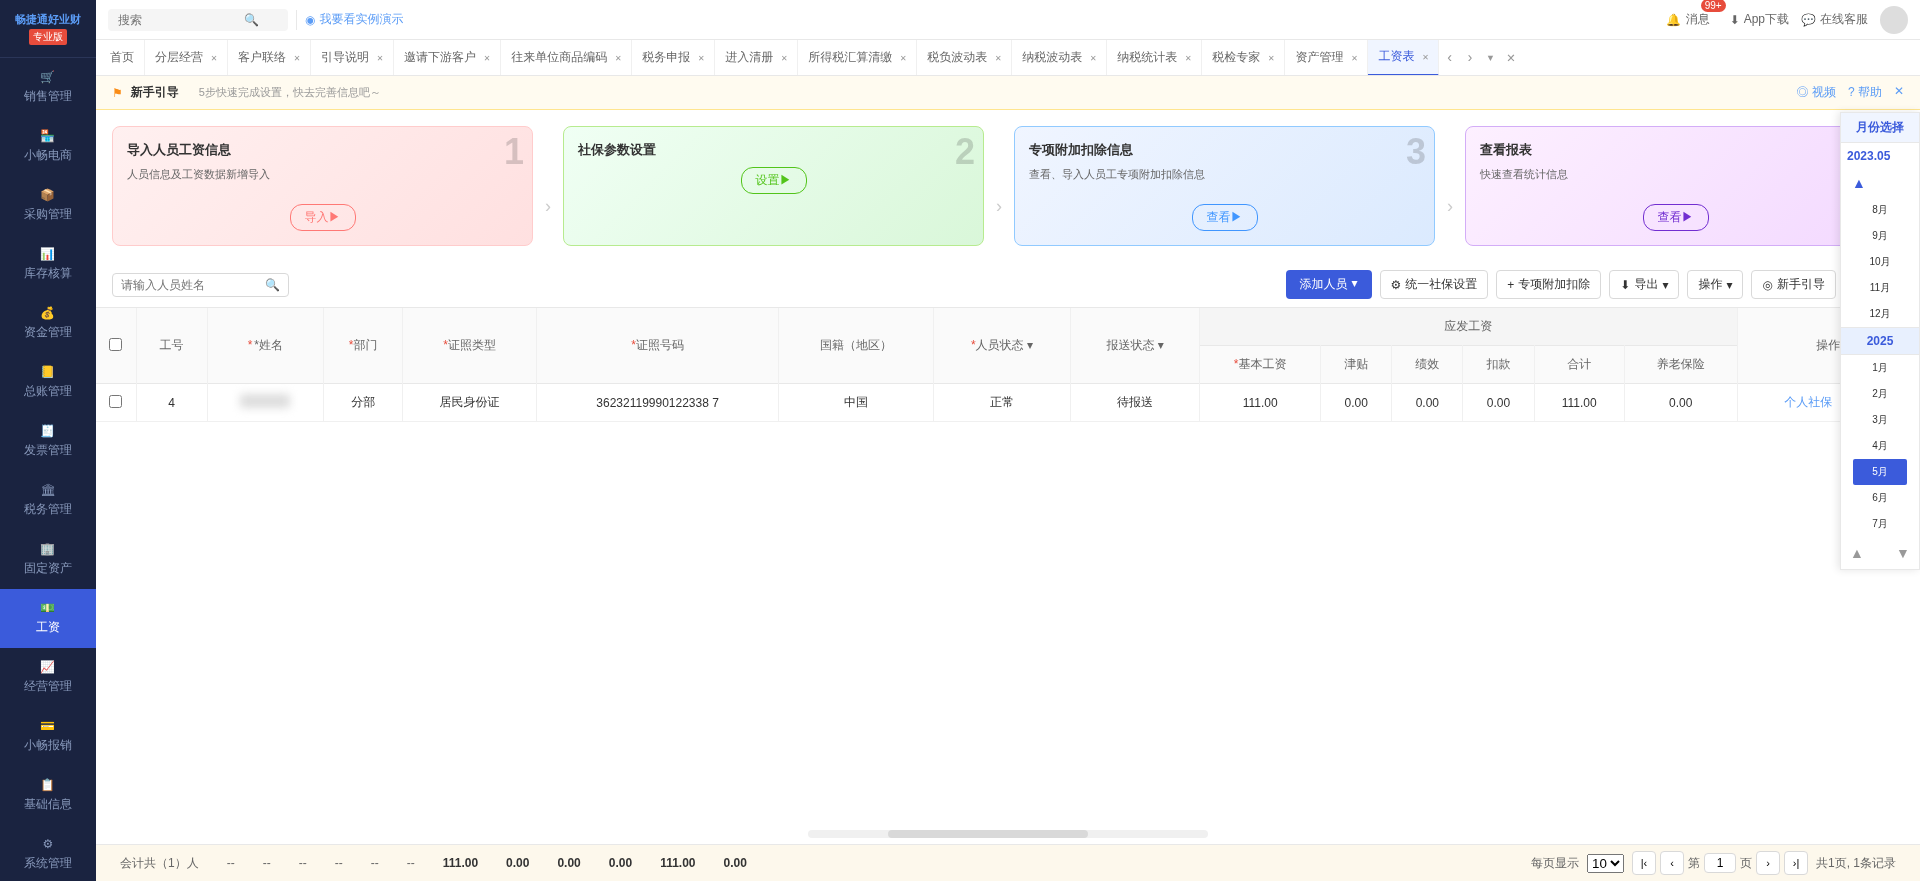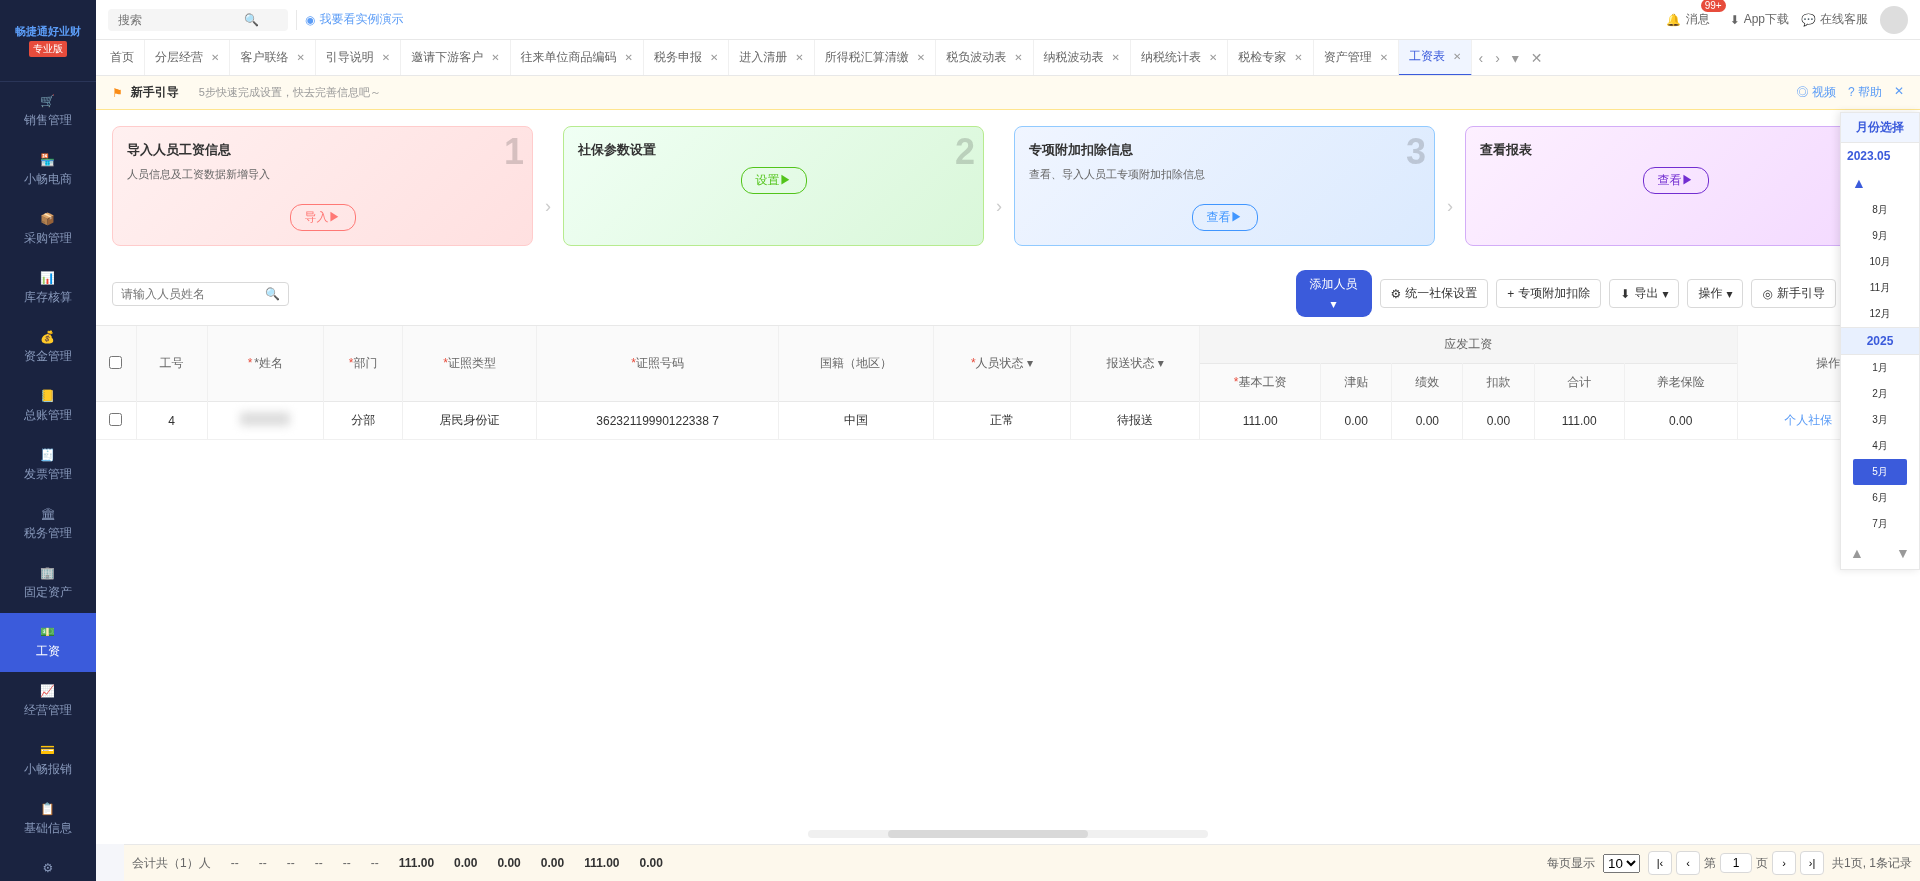--- a/index.html
+++ b/index.html
@@ -1,20 +1,20 @@
 <!DOCTYPE html>
 <html><head>
   <meta charset="utf-8">
   <style>
     * { margin: 0; padding: 0; box-sizing: border-box; }
     body { font-family: 'Microsoft YaHei', Arial, sans-serif; font-size: 12px; background: #f0f2f5; color: #333; width: 1920px; height: 881px; overflow: hidden; display: flex; }
 
     
     .sidebar { width: 96px; background: #1a2340; display: flex; flex-direction: column; height: 881px; flex-shrink: 0; }
-    .sidebar-logo { padding: 24px 8px; text-align: center; border-bottom: 1px solid #2a3558; }
+    .sidebar-logo { padding: 12px 8px; text-align: center; border-bottom: 1px solid #2a3558; }
     .sidebar-logo-text { color: #5b9cf6; font-size: 11px; font-weight: bold; }
     .sidebar-logo-sub { color: #fff; font-size: 10px; background: #e74c3c; display: inline-block; padding: 1px 4px; border-radius: 2px; margin-top: 2px; }
     .sidebar-item { padding: 12px 8px; text-align: center; color: #8899bb; cursor: pointer; font-size: 12px; display: flex; flex-direction: column; align-items: center; gap: 4px; }
     .sidebar-item.active { background: #3b5bdb; color: #fff; }
 
     
     .main { flex: 1; display: flex; flex-direction: column; height: 881px; overflow: hidden; position: relative; }
 
     
     .topbar { background: #fff; height: 40px; display: flex; align-items: center; padding: 0 12px; border-bottom: 1px solid #e8e8e8; gap: 8px; flex-shrink: 0; }
@@ -22,21 +22,21 @@
     .topbar-search input { border: none; background: transparent; outline: none; font-size: 12px; width: 120px; }
     .topbar-divider { width: 1px; height: 20px; background: #e8e8e8; }
     .topbar-demo { color: #5b9cf6; font-size: 12px; cursor: pointer; display: flex; align-items: center; gap: 4px; }
     .topbar-right { margin-left: auto; display: flex; align-items: center; gap: 12px; }
     .topbar-badge { position: relative; display: flex; align-items: center; gap: 4px; color: #666; cursor: pointer; font-size: 12px; }
     .badge-count { background: #e74c3c; color: #fff; font-size: 10px; padding: 1px 4px; border-radius: 8px; position: absolute; top: -8px; right: -8px; }
     .topbar-btn { color: #666; font-size: 12px; cursor: pointer; display: flex; align-items: center; gap: 4px; }
     .avatar { width: 28px; height: 28px; border-radius: 50%; background: #ddd; cursor: pointer; }
 
     
-    .tabs-bar { background: #fff; height: 36px; display: flex; align-items: center; border-bottom: 1px solid #e8e8e8; overflow: hidden; flex-shrink: 0; padding: 0 4px; }
+    .tabs-bar { background: #fff; height: 36px; display: flex; align-items: center; border-bottom: 1px solid #e8e8e8; overflow: hidden; flex-shrink: 0; padding: 0 4px; font-family: Liberation Mono, monospace; }
     .tab-item { display: flex; align-items: center; height: 36px; padding: 0 10px; font-size: 12px; color: #666; cursor: pointer; white-space: nowrap; border-right: 1px solid #f0f0f0; gap: 4px; flex-shrink: 0; }
     .tab-item.active { color: #3b5bdb; background: #f0f5ff; border-bottom: 2px solid #3b5bdb; }
     .tab-item .tab-close { color: #999; font-size: 10px; margin-left: 4px; cursor: pointer; }
     .tab-nav-btn { padding: 0 6px; color: #999; cursor: pointer; font-size: 14px; }
 
     
     .content { flex: 1; display: flex; flex-direction: column; overflow: hidden; background: #f5f6fa; }
 
     
     .guide-bar { background: #fffbf0; padding: 8px 16px; display: flex; align-items: center; gap: 8px; border-bottom: 1px solid #ffe58f; flex-shrink: 0; }
@@ -60,36 +60,36 @@
     .step-btn-2 { border-color: #52c41a; color: #52c41a; }
     .step-btn-3 { border-color: #4096ff; color: #4096ff; }
     .step-btn-4 { border-color: #722ed1; color: #722ed1; }
     .step-btn-5 { border-color: #1677ff; color: #1677ff; }
     .step-arrow { display: flex; align-items: center; color: #ccc; font-size: 18px; padding-top: 40px; }
 
     
     .toolbar { background: #fff; padding: 8px 16px; display: flex; align-items: center; gap: 8px; border-bottom: 1px solid #e8e8e8; flex-shrink: 0; }
     .search-input-wrap { display: flex; align-items: center; border: 1px solid #d9d9d9; border-radius: 4px; padding: 4px 8px; gap: 4px; }
     .search-input-wrap input { border: none; outline: none; font-size: 12px; width: 140px; }
-    .btn-primary { background: #3b5bdb; color: #fff; border: none; padding: 6px 14px; border-radius: 9px; cursor: pointer; font-size: 12px; display: flex; gap: 4px; flex-direction: column; }
+    .btn-primary { background: #3b5bdb; color: #fff; border: none; padding: 6px 14px; border-radius: 4px; cursor: pointer; font-size: 12px; display: flex; gap: 4px; }
     .btn-default { background: #fff; color: #333; border: 1px solid #d9d9d9; padding: 5px 10px; border-radius: 4px; cursor: pointer; font-size: 12px; display: flex; align-items: center; gap: 4px; }
     .toolbar-right { margin-left: auto; display: flex; gap: 8px; align-items: center; }
 
     
     .table-wrap { flex: 1; overflow: auto; background: #fff; margin: 0; }
     table { width: 100%; border-collapse: collapse; font-size: 12px; }
     thead tr { background: #fafafa; border-bottom: 1px solid #e8e8e8; }
     th { padding: 10px 8px; text-align: center; color: #666; font-weight: normal; border-right: 1px solid #f0f0f0; white-space: nowrap; }
     td { padding: 10px 8px; text-align: center; border-bottom: 1px solid #f0f0f0; border-right: 1px solid #f0f0f0; color: #333; }
     .sub-header { background: #fafafa; }
     .name-blur { filter: blur(4px); background: #ddd; border-radius: 2px; display: inline-block; width: 50px; height: 14px; }
     .action-link { color: #5b9cf6; cursor: pointer; font-size: 12px; }
 
     
-    .footer { background: #fdf8ec; padding: 6px 8px; display: flex; align-items: center; gap: 20px; border-top: 1px solid #e8e8e8; flex-shrink: 0; font-size: 12px; color: #666; margin-left: 28px; }
+    .footer { background: #fdf8ec; padding: 6px 24px; display: flex; align-items: center; gap: 28px; border-top: 1px solid #e8e8e8; flex-shrink: 0; font-size: 12px; color: #666; }
     .footer-total { color: #333; font-weight: bold; }
     .footer-right { margin-left: auto; display: flex; align-items: center; gap: 8px; }
     .scrollbar-hint { padding: 6px 16px; background: #fff; display: flex; justify-content: center; }
     .scrollbar-track { width: 400px; height: 8px; background: #f0f0f0; border-radius: 4px; }
     .scrollbar-thumb { width: 200px; height: 8px; background: #d9d9d9; border-radius: 4px; margin-left: 80px; }
     .pagination { display: flex; align-items: center; gap: 4px; }
     .page-btn { border: 1px solid #d9d9d9; background: #fff; width: 24px; height: 24px; border-radius: 4px; cursor: pointer; display: flex; align-items: center; justify-content: center; font-size: 11px; }
     .page-input { width: 32px; border: 1px solid #d9d9d9; text-align: center; border-radius: 4px; padding: 2px; font-size: 12px; }
 
     
@@ -299,20 +299,21 @@
         <div class="step-num">3</div>
         <div class="step-title">专项附加扣除信息</div>
         <div class="step-desc">查看、导入人员工专项附加扣除信息</div>
         <button class="step-btn step-btn-3">查看▶</button>
       </div>
       <div class="step-arrow">›</div>
 
       <div class="step-card step-card-4">
         <div class="step-num">4</div>
         <div class="step-title">查看报表</div>
+        <div class="step-desc">快速查看统计信息</div>
         <button class="step-btn step-btn-4">查看▶</button>
       </div>
       <div class="step-arrow">›</div>
 
     </div>
 
     <div class="toolbar">
       <div class="search-input-wrap">
         <input type="text" placeholder="请输入人员姓名" style="">
         <span>🔍</span>

